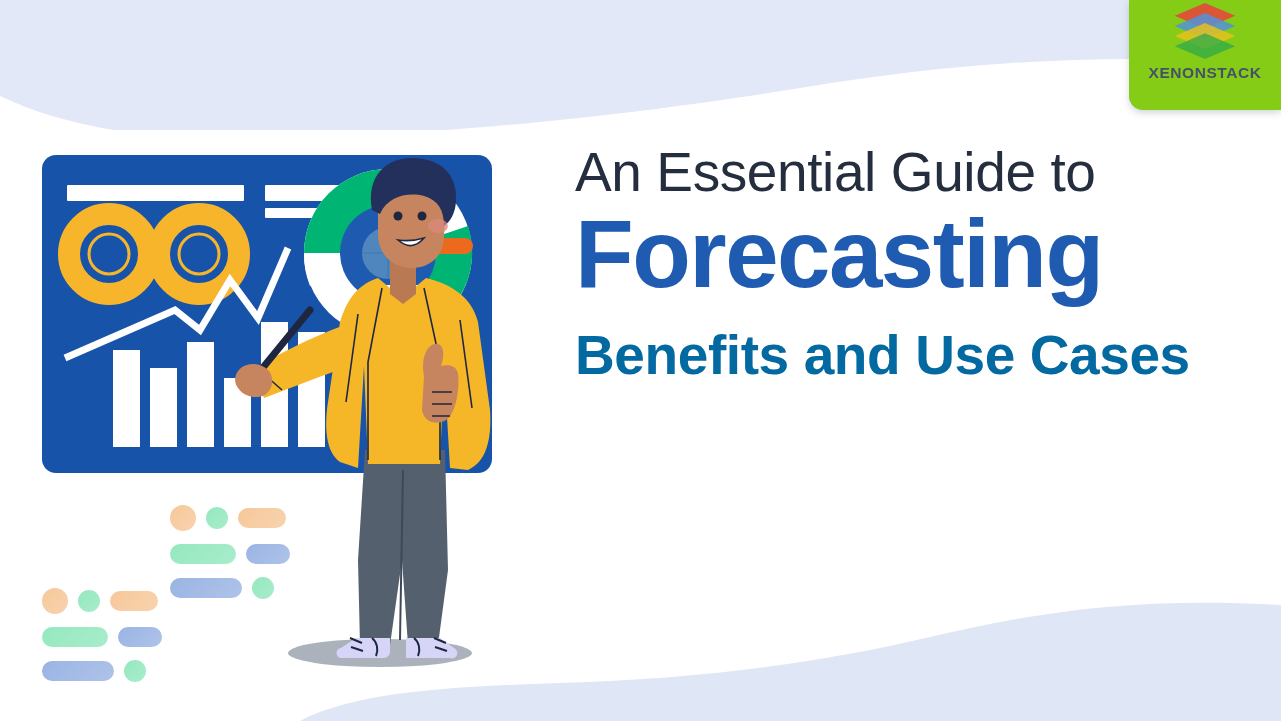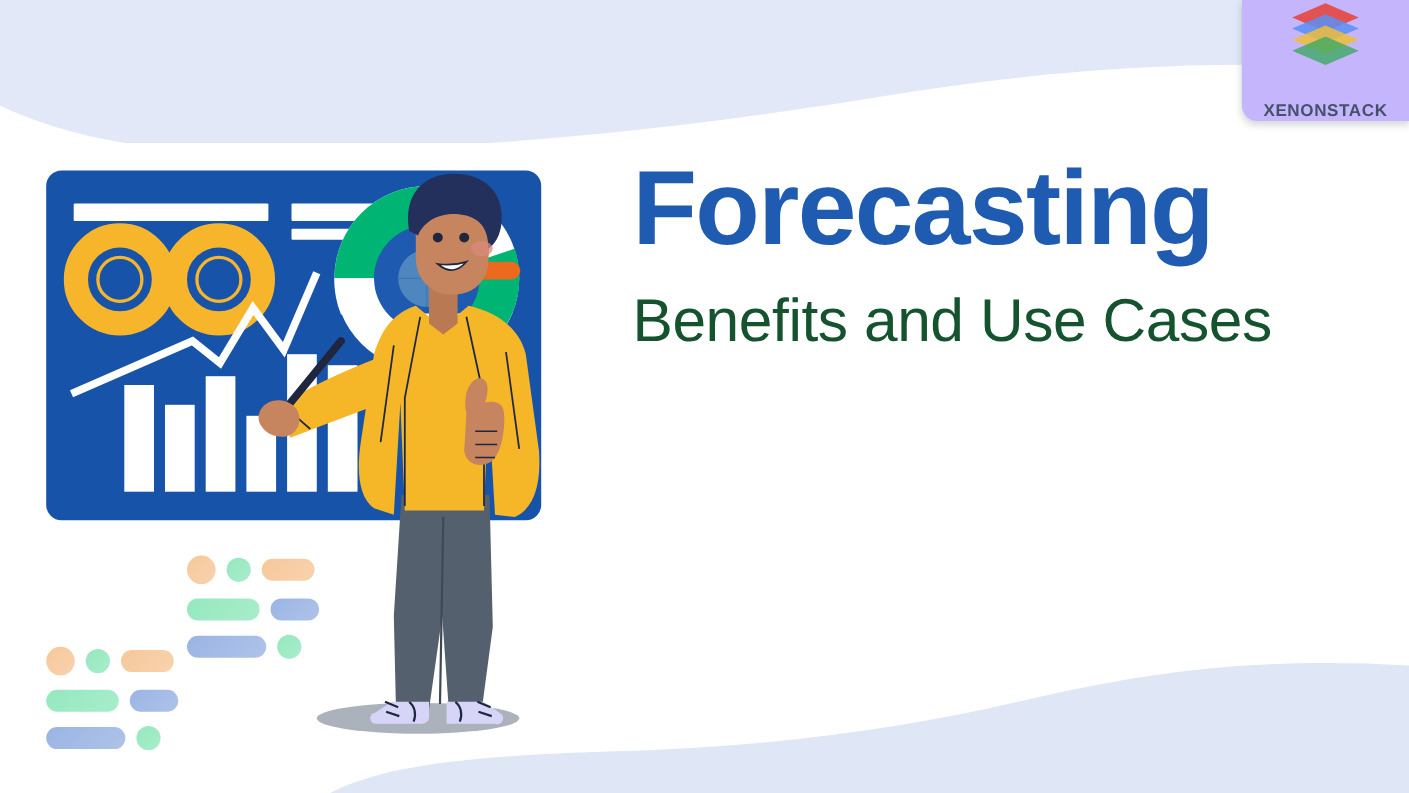--- a/index.html
+++ b/index.html
@@ -13,25 +13,25 @@
 
   
   .wave { position:absolute; pointer-events:none; }
   .wave-top { top:0; left:0; width:1281px; height:130px; }
   .wave-bottom { bottom:0; left:0; width:1281px; height:150px; }
 
   
   .logo-card {
     position:absolute; top:0; right:0;
     width:152px; height:110px;
-    background:#c4b5fd;
+    background:#84cc16;
     border-bottom-left-radius:14px;
     box-shadow:0 3px 7px rgba(110,120,140,.30);
     display:flex; flex-direction:column;
-    align-items:center; justify-content:space-between;
+    align-items:center; justify-content:flex-start;
     gap:2px;
     z-index:20;
   }
   .logo-mark { width:74px; height:62px; display:block; }
   .logo-text {
     font-size:15.5px; font-weight:700; letter-spacing:.55px;
     color:#46506b;
   }
 
   
@@ -39,22 +39,22 @@
   .h-line1 {
     font-size:55px; line-height:64px; font-weight:400;
     color:#252e3e; letter-spacing:-.4px;
   }
   .h-line2, .h-line3 {
     font-size:96px; line-height:112px; font-weight:700;
     color:#1f5bb0; letter-spacing:-1.5px;
   }
   .h-line3 { margin-top:-6px; }
   .h-line4 {
-    font-size:55px; line-height:66px; font-weight:400;
-    color:#14532d; letter-spacing:-.4px; margin-top:12px;
+    font-size:55px; line-height:66px; font-weight:700;
+    color:#0369a1; letter-spacing:-.4px; margin-top:12px;
   }
 
   
   .illus { position:absolute; left:20px; top:140px; width:545px; height:560px; }
   .illus svg { display:block; }
 
   
   .pill-cluster { position:absolute; }
   .pill-cluster .row { display:flex; align-items:center; gap:10px; margin-bottom:13px; }
   .dot { border-radius:50%; }
@@ -79,20 +79,21 @@
         <polygon points="50,4 92,22 50,40 8,22" fill="#e8453c"></polygon>
         <polygon points="50,18 92,36 50,54 8,36" fill="#4c8bf5" opacity="0.85"></polygon>
         <polygon points="50,32 92,50 50,68 8,50" fill="#f4c020" opacity="0.85"></polygon>
         <polygon points="50,46 92,64 50,82 8,64" fill="#2aa74f" opacity="0.80"></polygon>
       </g>
     </svg>
     <span class="logo-text">XENONSTACK</span>
   </div>
 
   <div class="headline">
+    <div class="h-line1">An Essential Guide to</div>
     <div class="h-line3">Forecasting</div>
     <div class="h-line4">Benefits and Use Cases</div>
   </div>
 
   <div class="illus">
     <svg width="545" height="560" viewBox="0 0 545 560">
 
       <rect x="22" y="15" width="450" height="318" rx="14" fill="#1653a9"></rect>
 
       <g fill="#ffffff">

